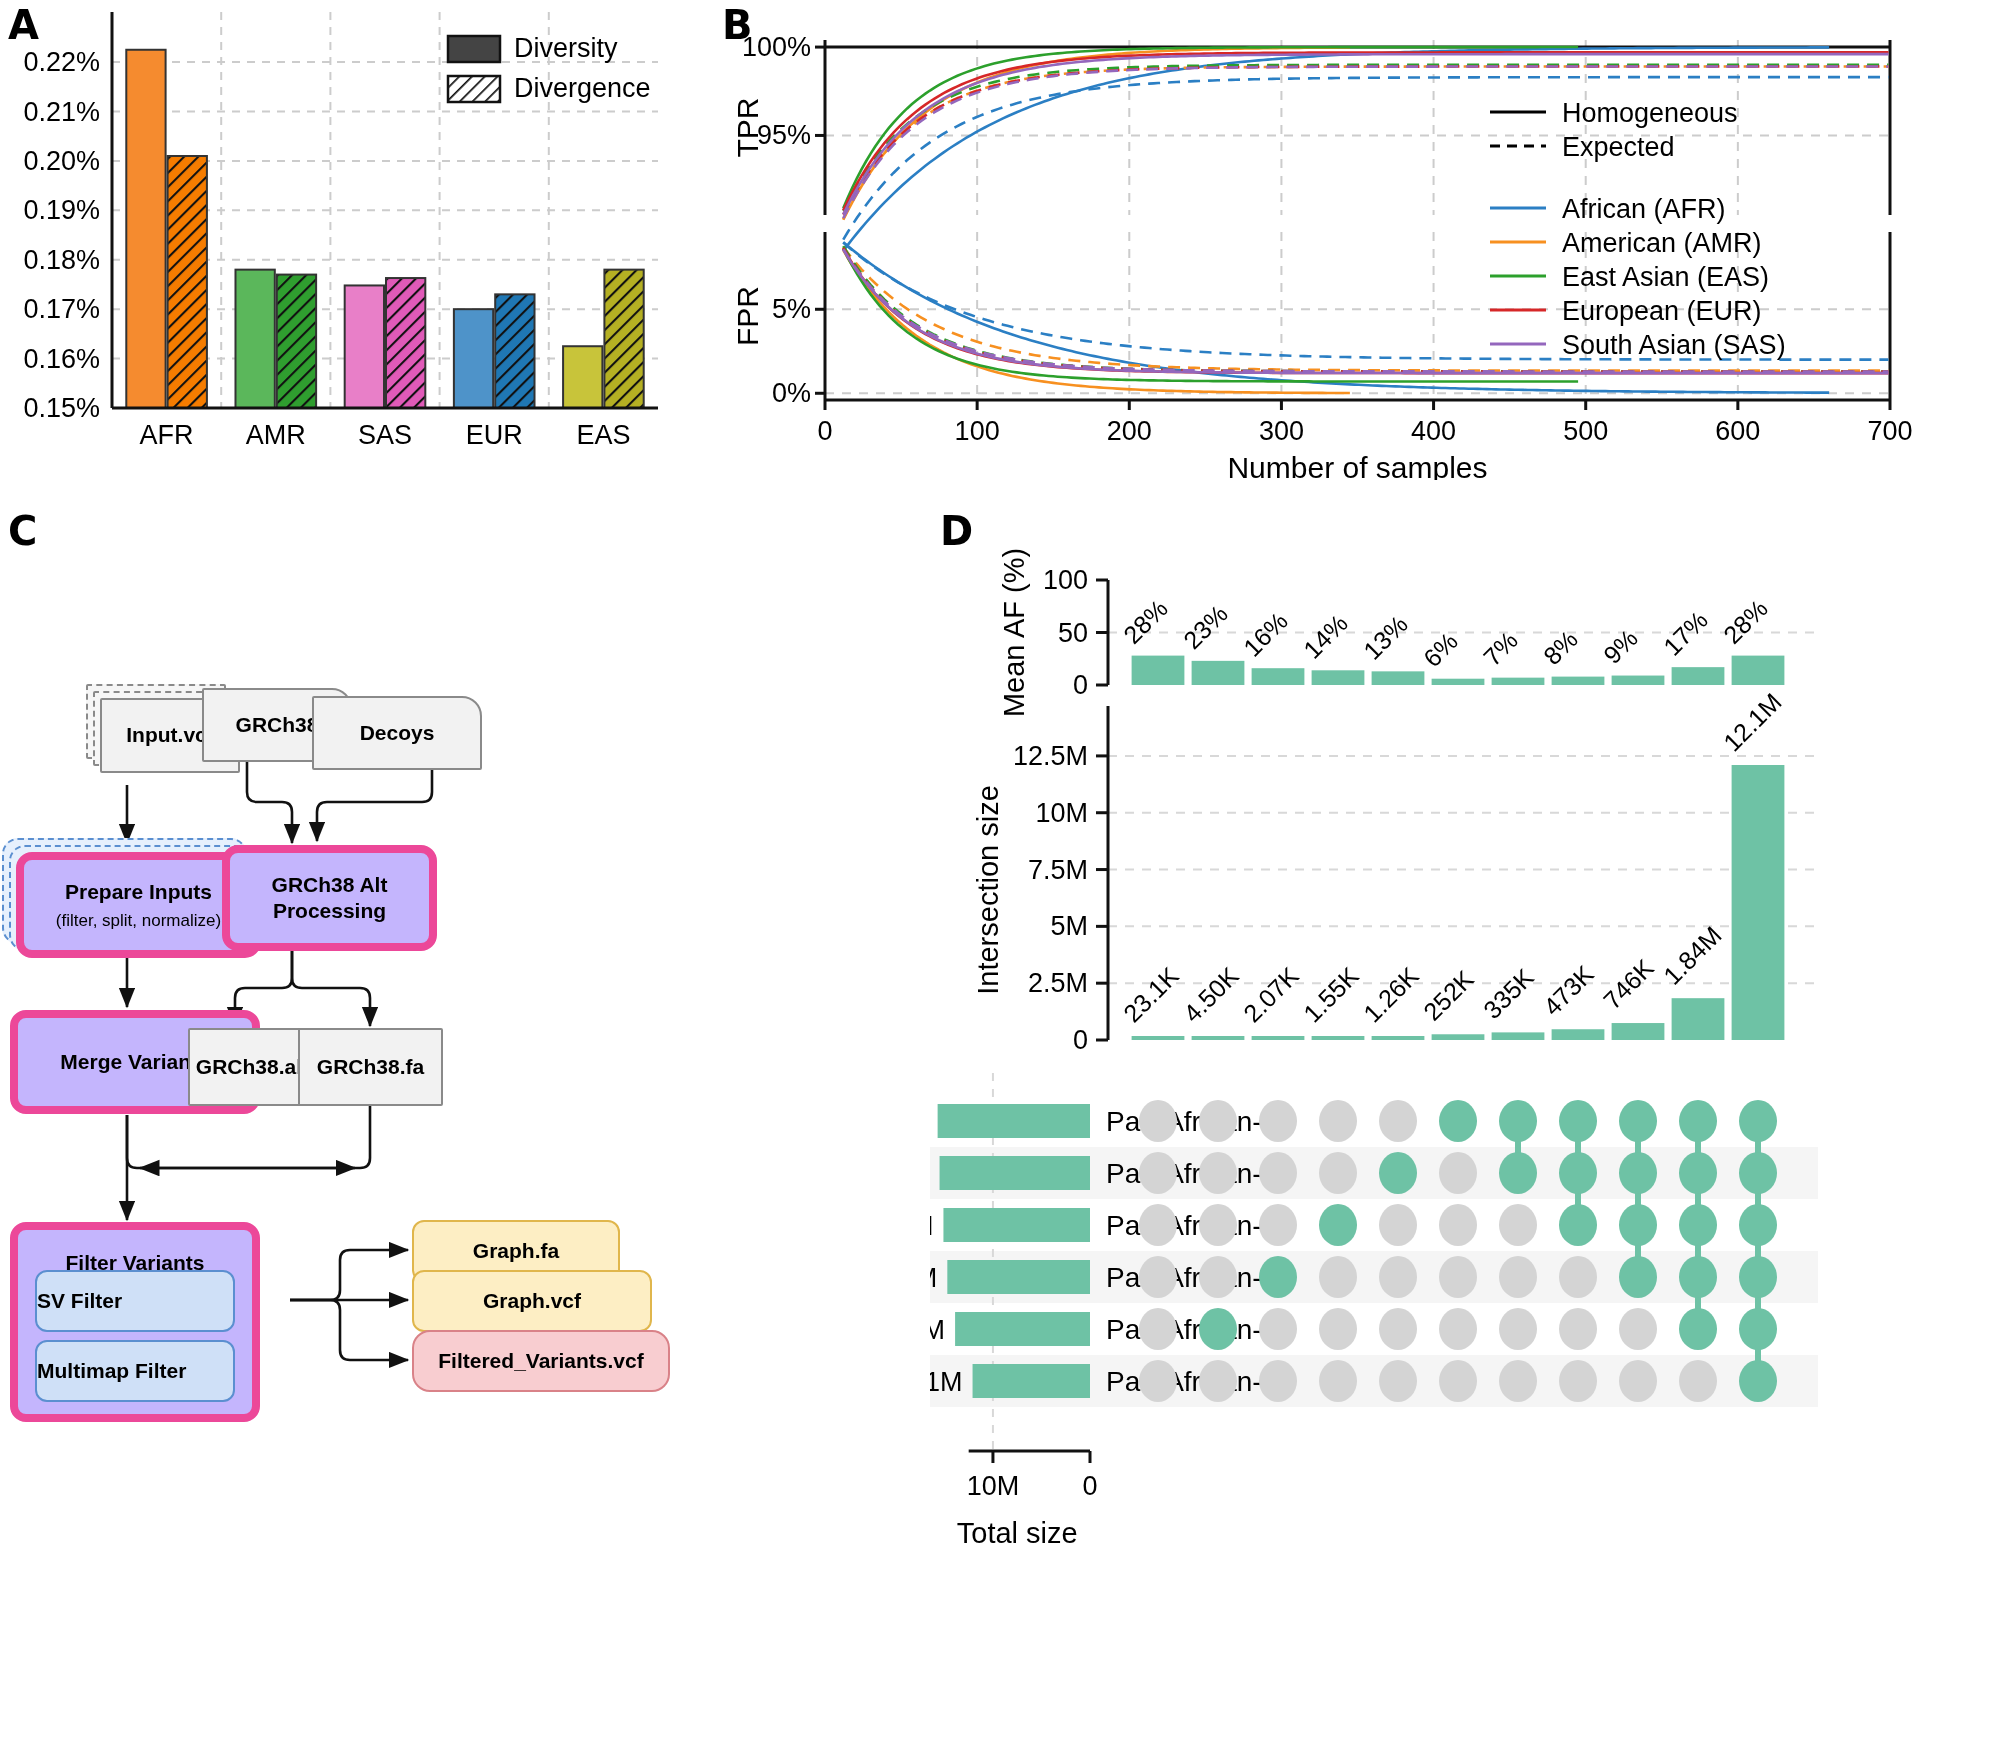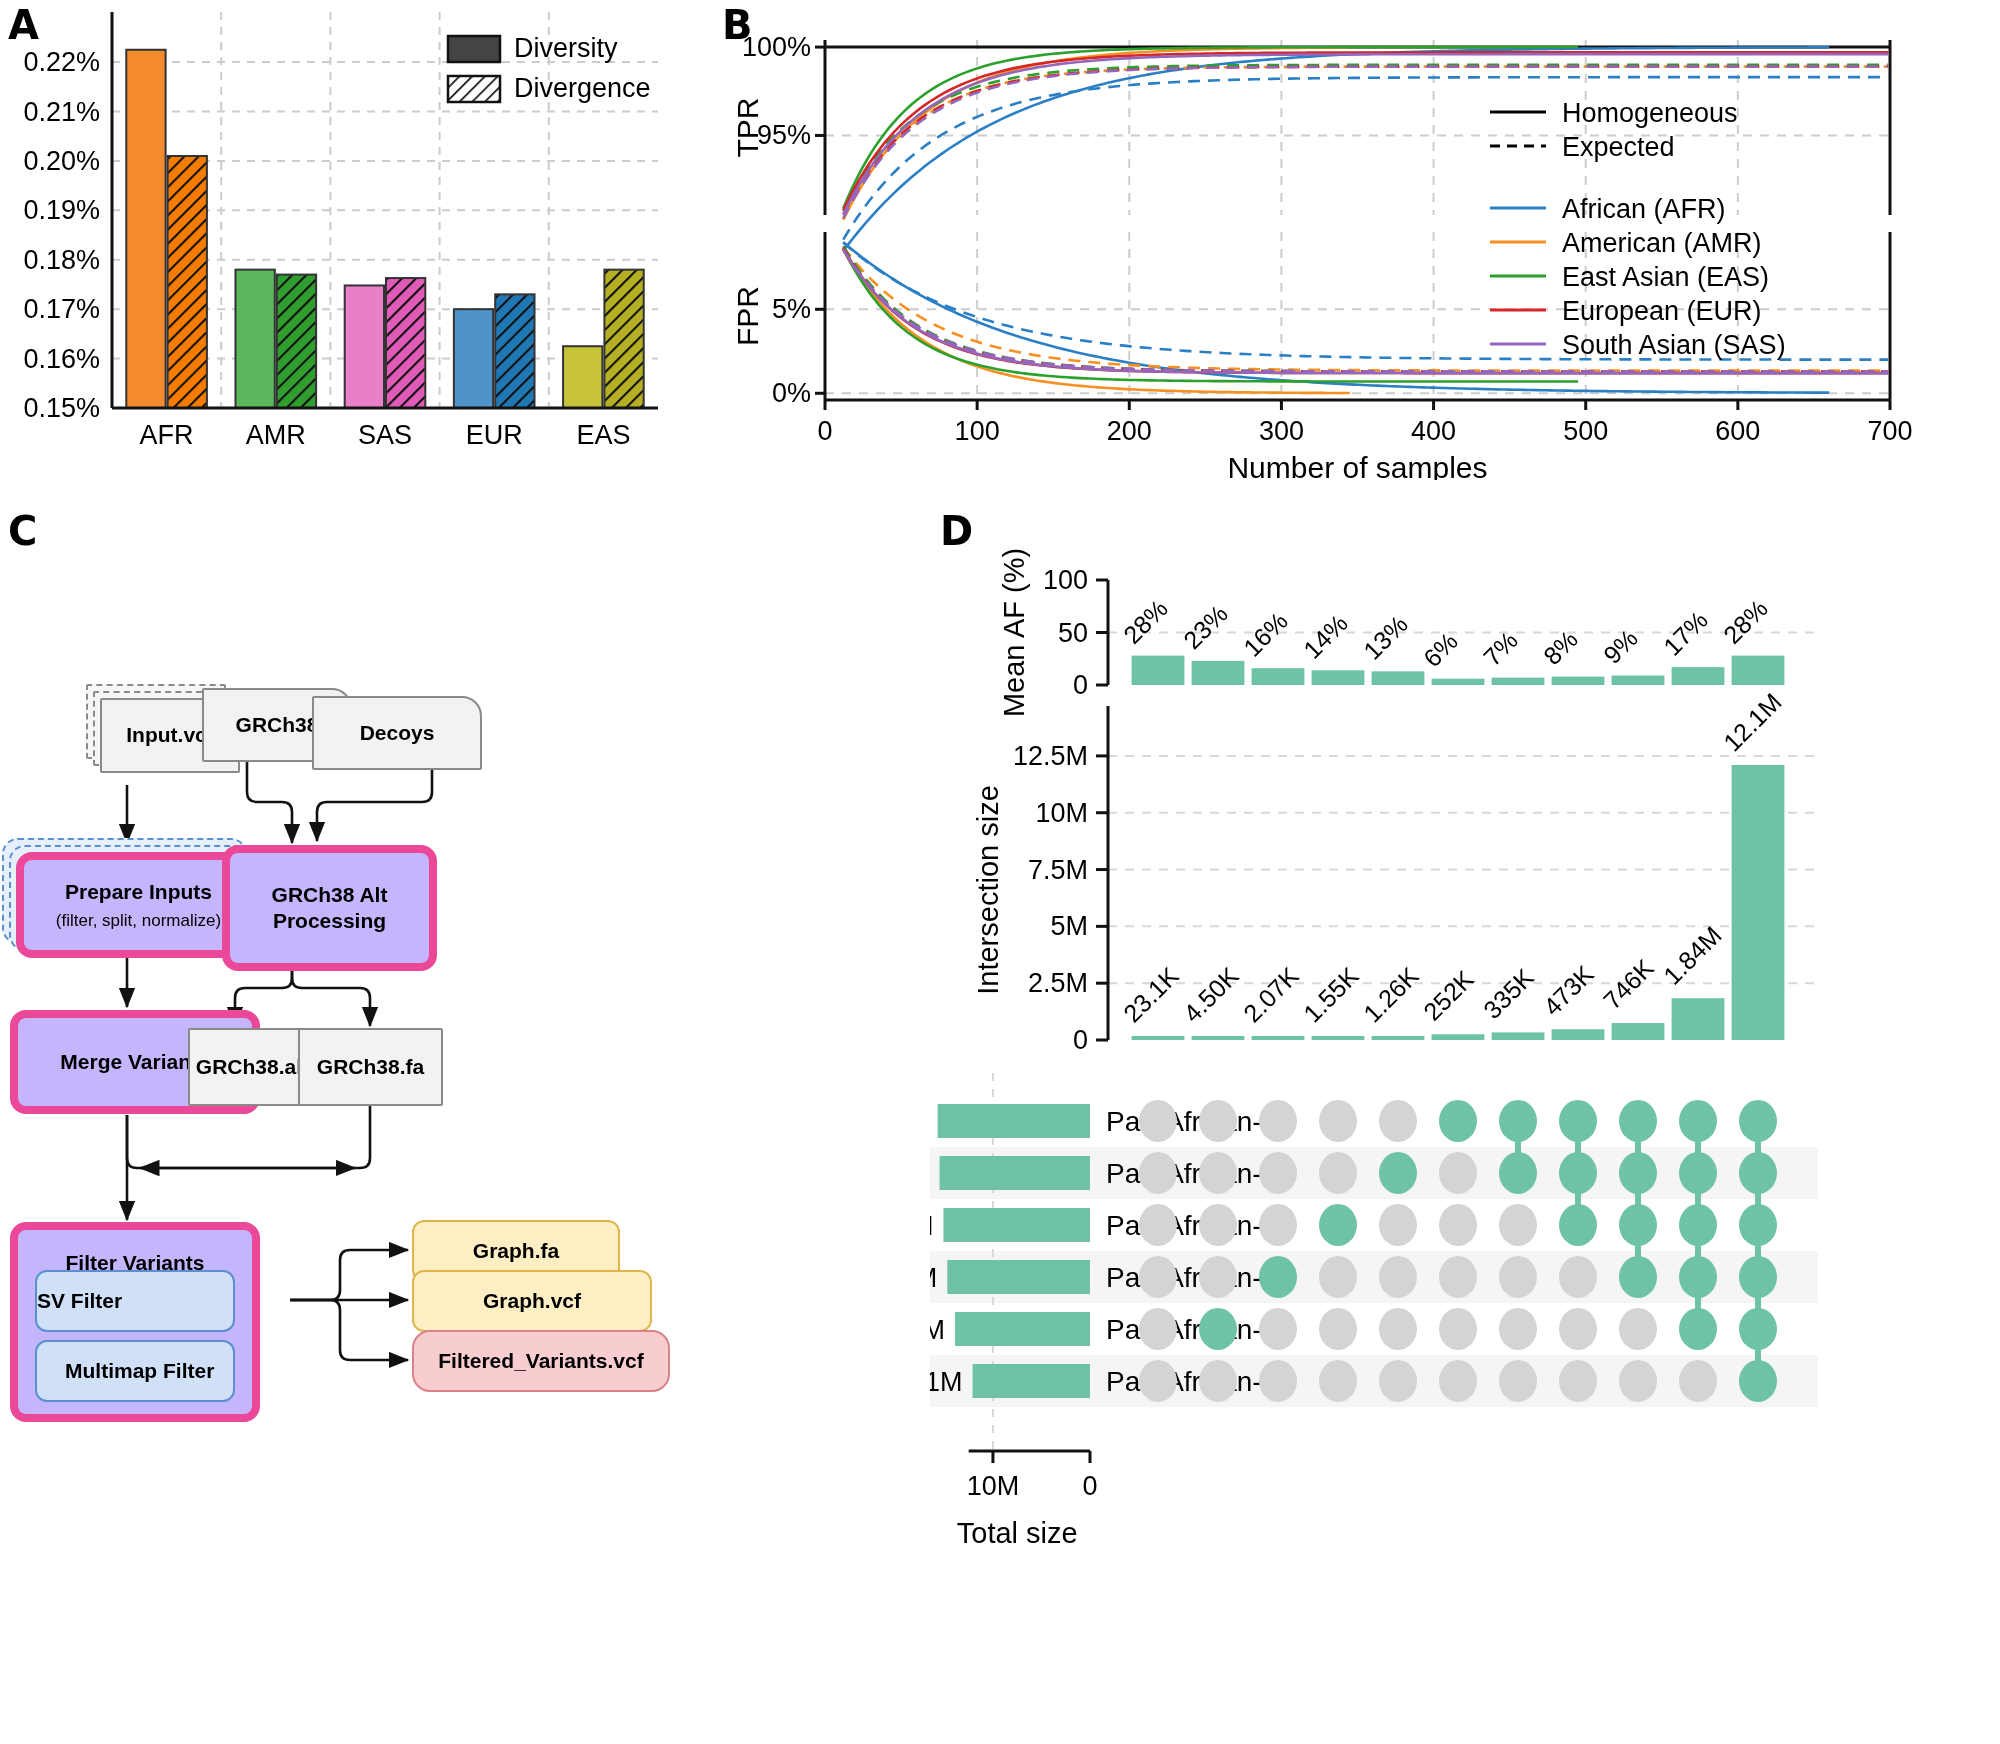--- a/index.html
+++ b/index.html
@@ -261,21 +261,21 @@
     <span>Decoys</span>
   </div>
 
   <div class="stack-ghost-r" style="left:2px;top:178px;width:245px;height:106px;"></div>
   <div class="stack-ghost-r" style="left:9px;top:185px;width:245px;height:106px;"></div>
   <div class="node proc" style="left:16px;top:192px;width:245px;height:106px;">
     <span>Prepare Inputs</span>
     <span class="sub">(filter, split, normalize)</span>
   </div>
 
-  <div class="node proc" style="left:222px;top:185px;width:215px;height:126px;">
+  <div class="node proc" style="left:222px;top:185px;width:215px;height:106px;">
     <span>GRCh38 Alt</span>
     <span>Processing</span>
   </div>
 
   <div class="node proc" style="left:10px;top:350px;width:250px;height:104px;">
     <span>Merge Variants</span>
   </div>
 
   <div class="node doc" style="left:188px;top:368px;width:165px;height:78px;">
     <span>GRCh38.alt.vcf</span>
@@ -284,21 +284,21 @@
   <div class="node doc" style="left:298px;top:368px;width:145px;height:78px;">
     <span>GRCh38.fa</span>
   </div>
 
   <div class="node proc" style="left:10px;top:562px;width:250px;height:200px;justify-content:flex-start;padding-top:20px;">
     <span>Filter Variants</span>
   </div>
   <div class="inner-box" style="left:35px;top:610px;width:200px;height:62px;">
     <span>SV Filter</span>
   </div>
-  <div class="inner-box" style="left:35px;top:680px;width:200px;height:62px;padding-left:28px;">
+  <div class="inner-box" style="left:35px;top:680px;width:200px;height:62px;">
     <span>Multimap Filter</span>
   </div>
 
   <div class="node out-yellow" style="left:412px;top:560px;width:208px;height:62px;">
     <span>Graph.fa</span>
   </div>
   <div class="node out-yellow" style="left:412px;top:610px;width:240px;height:62px;">
     <span>Graph.vcf</span>
   </div>
   <div class="node out-red" style="left:412px;top:670px;width:258px;height:62px;border-radius:18px;">

